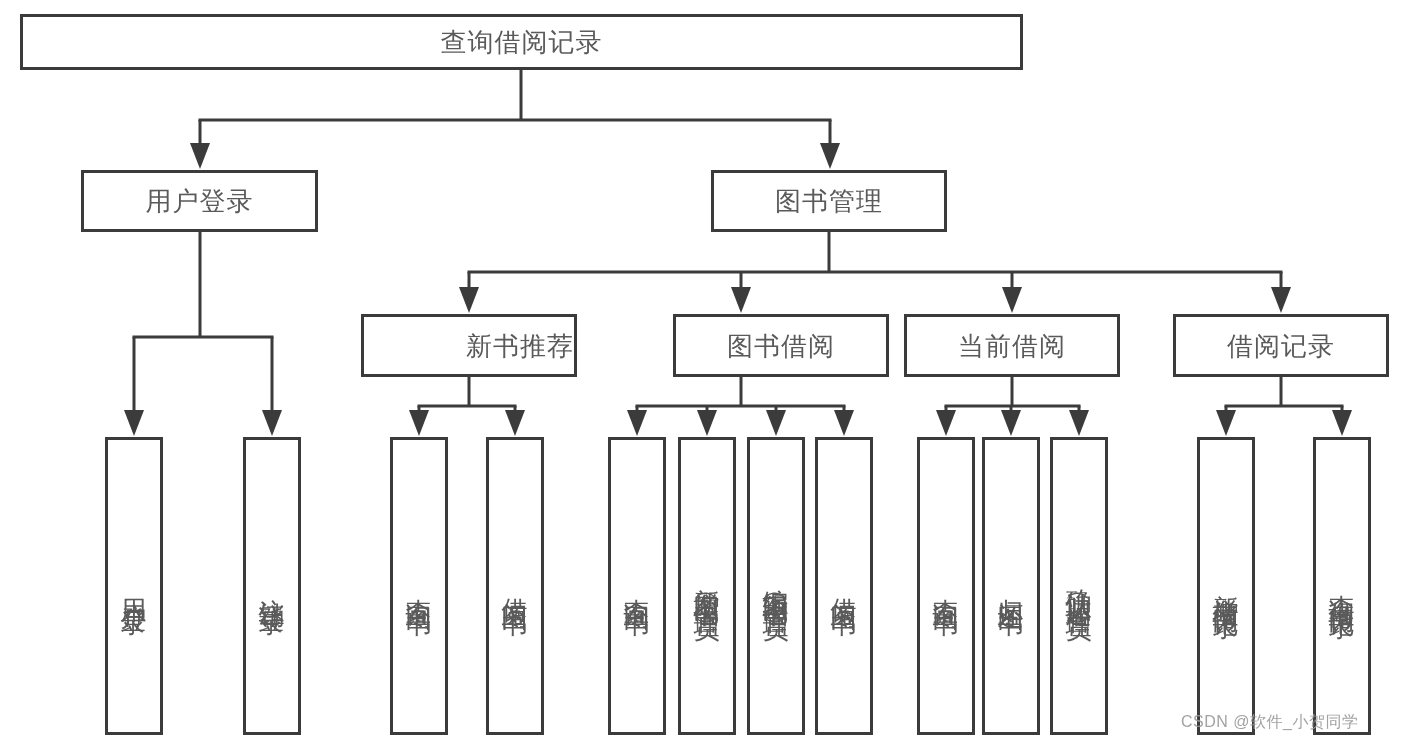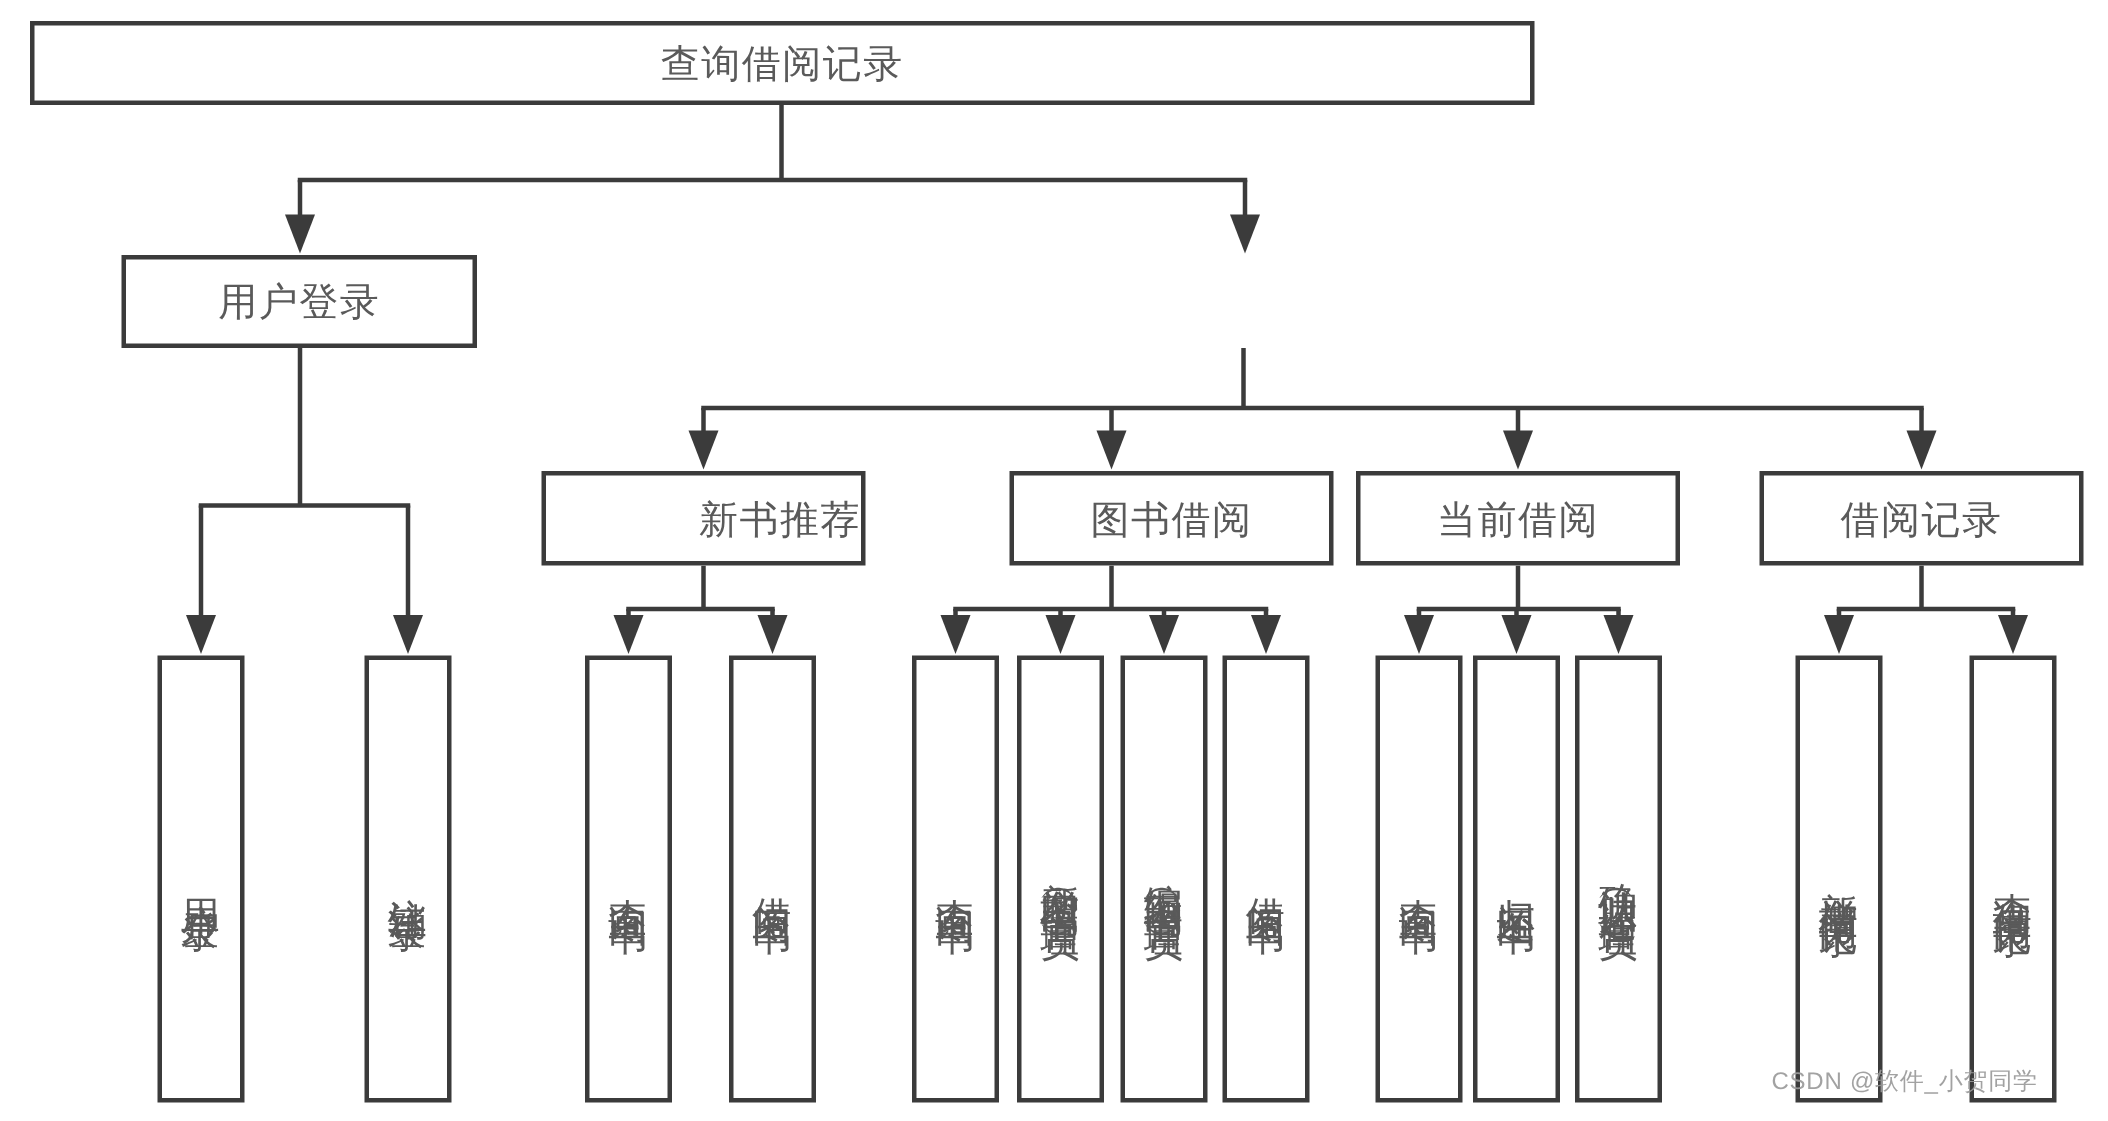--- a/index.html
+++ b/index.html
@@ -104,20 +104,23 @@
       <polygon points="1332,410 1352,410 1342,436" fill="#3b3b3b"></polygon>
     </svg>
 
   <div class="node" style="left:20px;top:14px;width:1003px;height:56px;">
     <span class="lbl">查询借阅记录</span>
   </div>
 
   <div class="node" style="left:81px;top:170px;width:237px;height:62px;">
     <span class="lbl">用户登录</span>
   </div>
+  <div class="node" style="left:711px;top:170px;width:236px;height:62px;">
+    <span class="lbl">图书管理</span>
+  </div>
 
   <div class="node" style="left:361px;top:314px;width:216px;height:63px;justify-content:flex-end;">
     <span class="lbl">新书推荐</span>
   </div>
   <div class="node" style="left:633px;top:314px;width:216px;height:63px;margin-left:40px;">
     <span class="lbl">图书借阅</span>
   </div>
   <div class="node" style="left:904px;top:314px;width:216px;height:63px;">
     <span class="lbl">当前借阅</span>
   </div>

